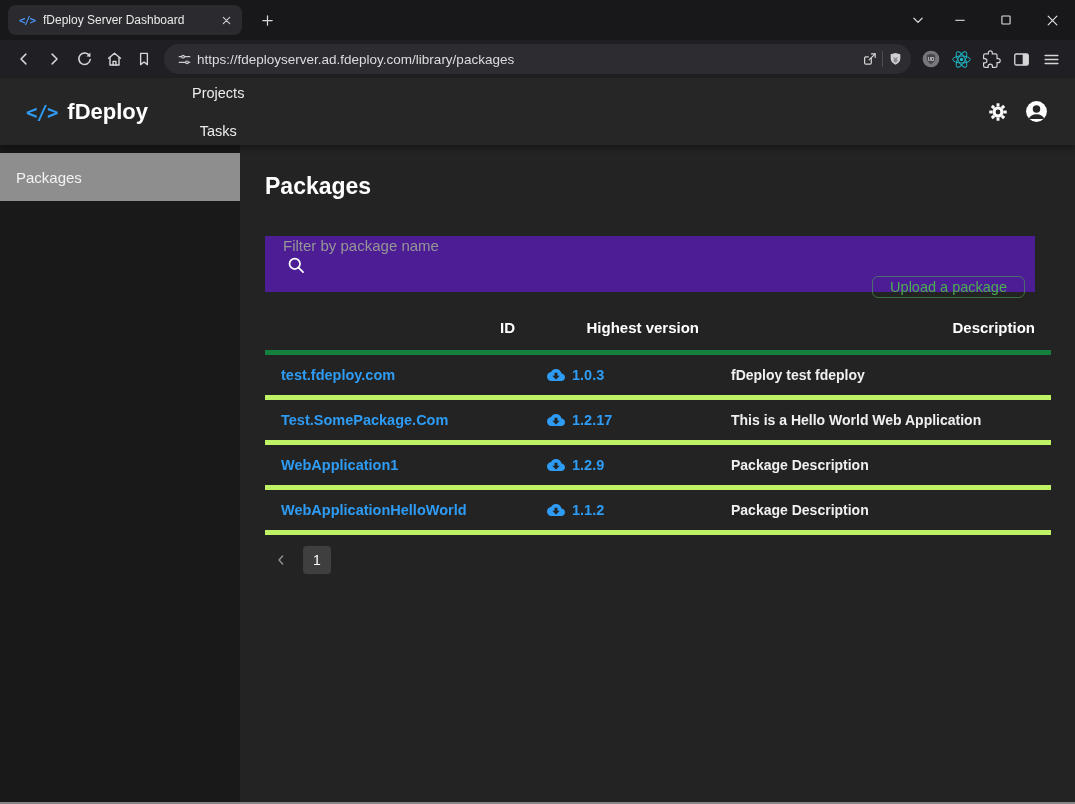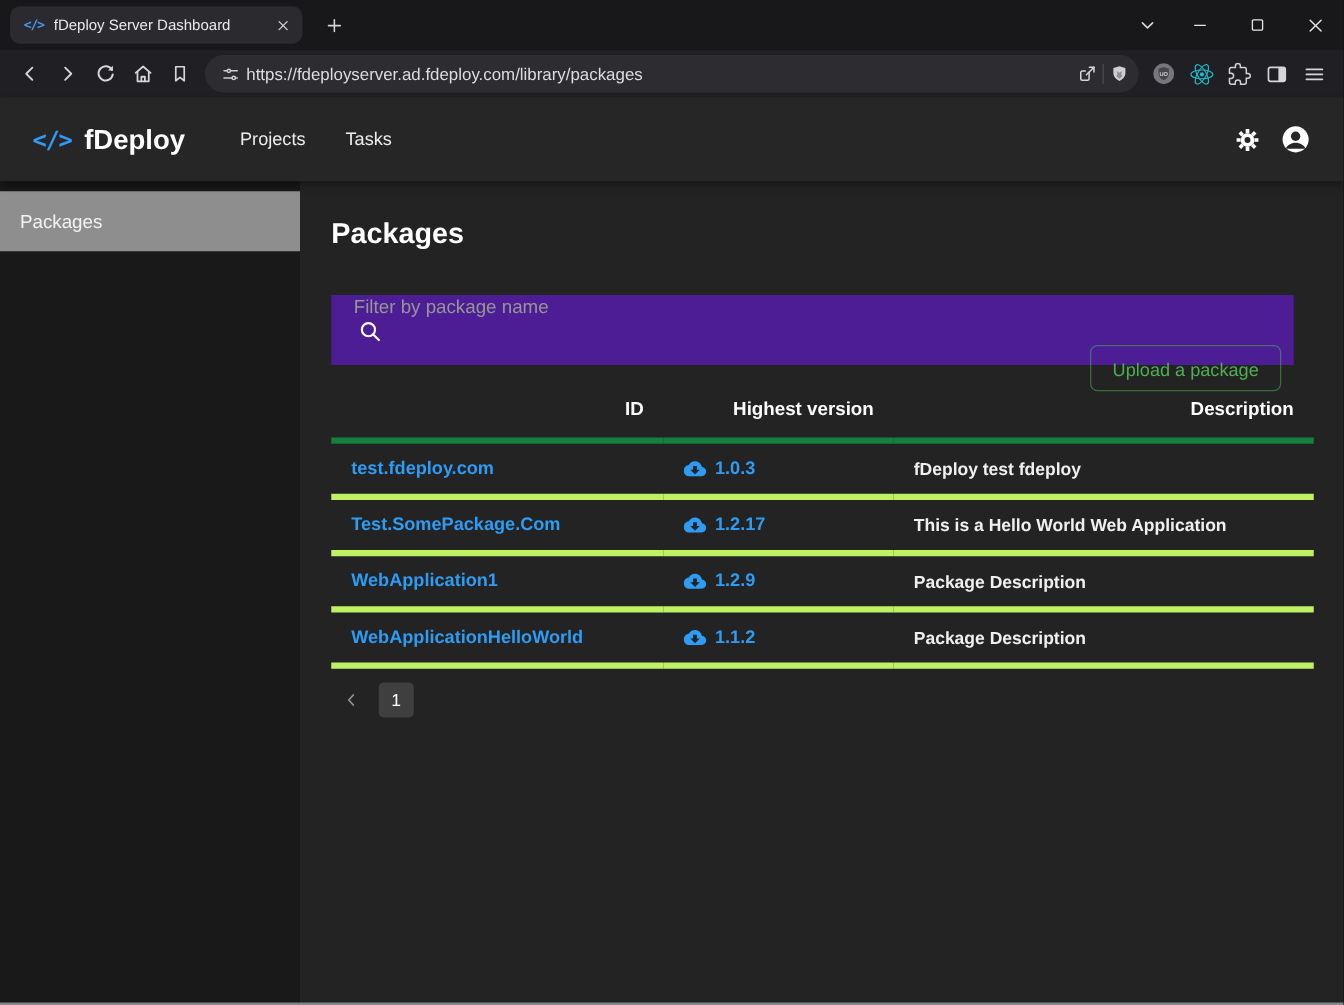--- a/index.html
+++ b/index.html
@@ -32,37 +32,37 @@
   .url-text { font-size:13.5px; color:#dddde0; flex:1; white-space:nowrap; overflow:hidden; }
   .divider { width:1px; height:16px; background:#4c4c52; }
   
   .appheader {
     height:67px; background:#262626; display:flex; align-items:center;
     padding:0 26px; position:relative; z-index:2; box-shadow:0 3px 6px rgba(0,0,0,.4);
   }
   .logo { display:flex; align-items:center; gap:10px; margin-right:30px; }
   .logo-glyph { color:#2f9bf4; font-weight:bold; font-size:19px; font-family:"DejaVu Sans Mono", monospace; letter-spacing:-1px; }
   .logo-text { color:#ffffff; font-weight:bold; font-size:22px; }
-  .nav { display:flex; align-items:center; gap:4px; }
+  .nav { display:flex; align-items:center; gap:4px;flex-direction:column; }
   .nav-item { padding:9px 14px; font-size:14.5px; color:#ededed; border-radius:6px; cursor:pointer; }
   .nav-item.active { background:#5c38c2; color:#fff; }
   .header-icons { margin-left:auto; display:flex; align-items:center; gap:15px; }
   
   .content { display:flex; height:659px; }
   .sidebar { width:240px; background:#191919; padding-top:8px; flex:0 0 240px; }
   .side-item { height:48px; display:flex; align-items:center; padding:0 16px; font-size:15px; color:#f3f3f3; cursor:pointer; }
   .side-item.active { background:#8e8e8e; }
   .main { flex:1; background:#232323; padding:20px 24px 0 25px; }
   .page-title { font-size:23px; color:#ffffff; margin:8px 0 0; font-weight:bold; }
   .panel { margin-top:36px; margin-right:16px; height:56px; background:#4c1d95; display:flex; align-items:flex-start; padding:0 10px 0 16px;flex-direction:column; }
   .filter-input { background:transparent; border:none; outline:none; color:#e0e0e0; font-size:15px; width:188px; font-family:inherit; }
   .filter-input::placeholder { color:#969696; }
   .search-btn { width:30px; height:30px; }
   .upload-btn {
-    margin-left:auto; height:37px; padding:12px 17px; background:transparent; cursor:pointer;
+    margin-left:auto; height:37px; padding:2px 17px; background:transparent; cursor:pointer;
     border:1px solid rgba(76,175,80,.55); color:#4caf50; border-radius:6px; font-size:14.5px; font-family:inherit;
   }
   .pkg-table { width:100%; border-collapse:collapse; margin-top:9px; }
   .pkg-table th { text-align:right; font-size:15px; color:#ffffff; padding:18px 16px 14px; border-bottom:5px solid #15803d; font-weight:bold; }
   .pkg-table td { padding:11px 16px; border-bottom:5px solid #bef264; font-size:14.5px; }
   .cell-id { color:#2e9cf4; font-weight:bold; cursor:pointer; }
   .cell-ver { display:flex; align-items:center; gap:7px; color:#2e9cf4; font-weight:bold; cursor:pointer; }
   .cell-desc { color:#f0f0f0; font-weight:600; font-size:14px; }
   .pagination { display:flex; align-items:center; gap:12px; margin-top:11px; padding-left:6px; }
   .page-prev { width:20px; height:20px; }

